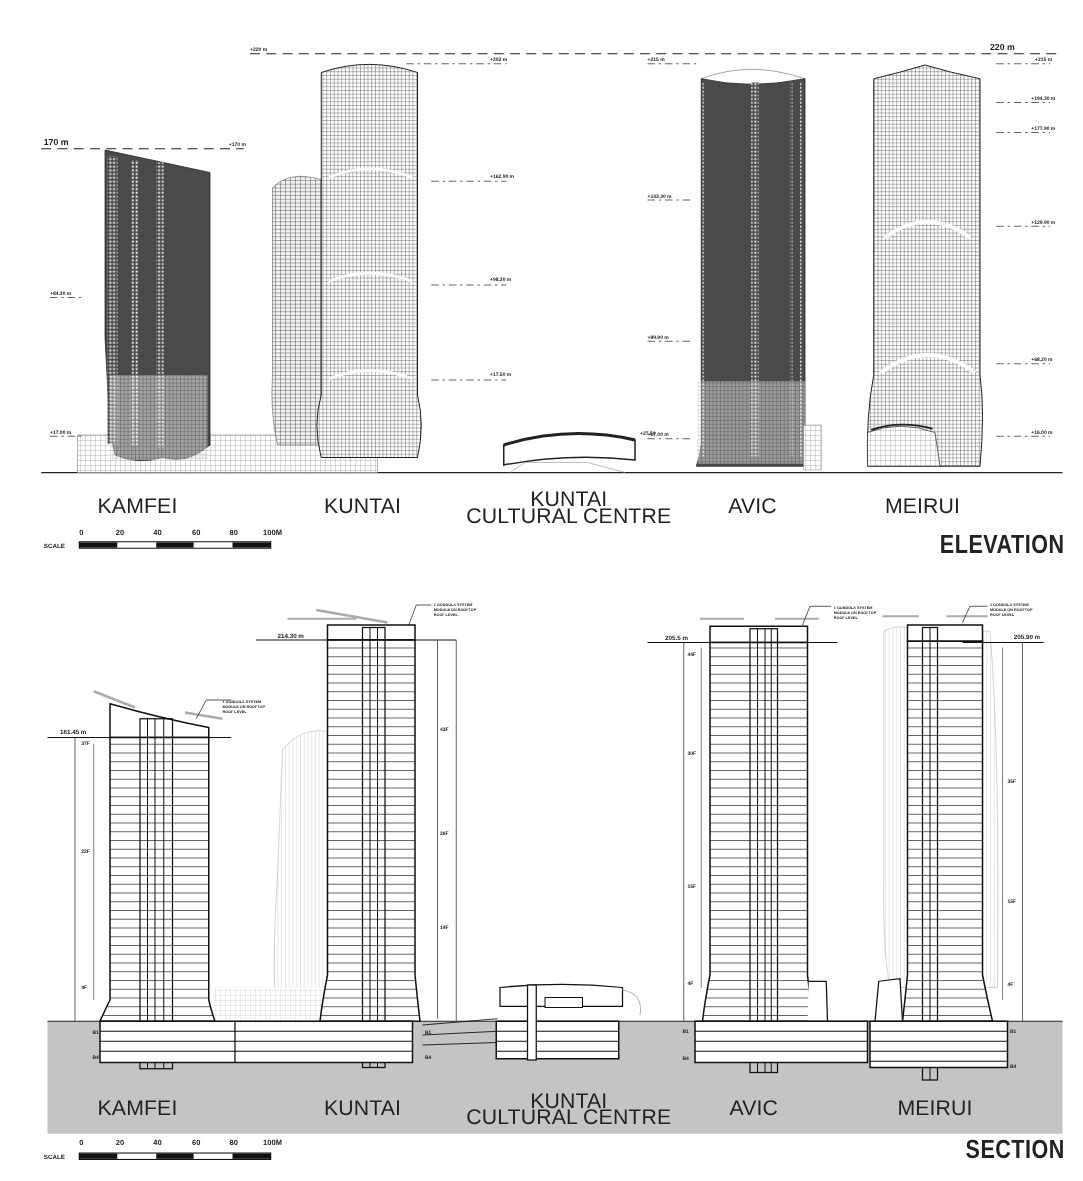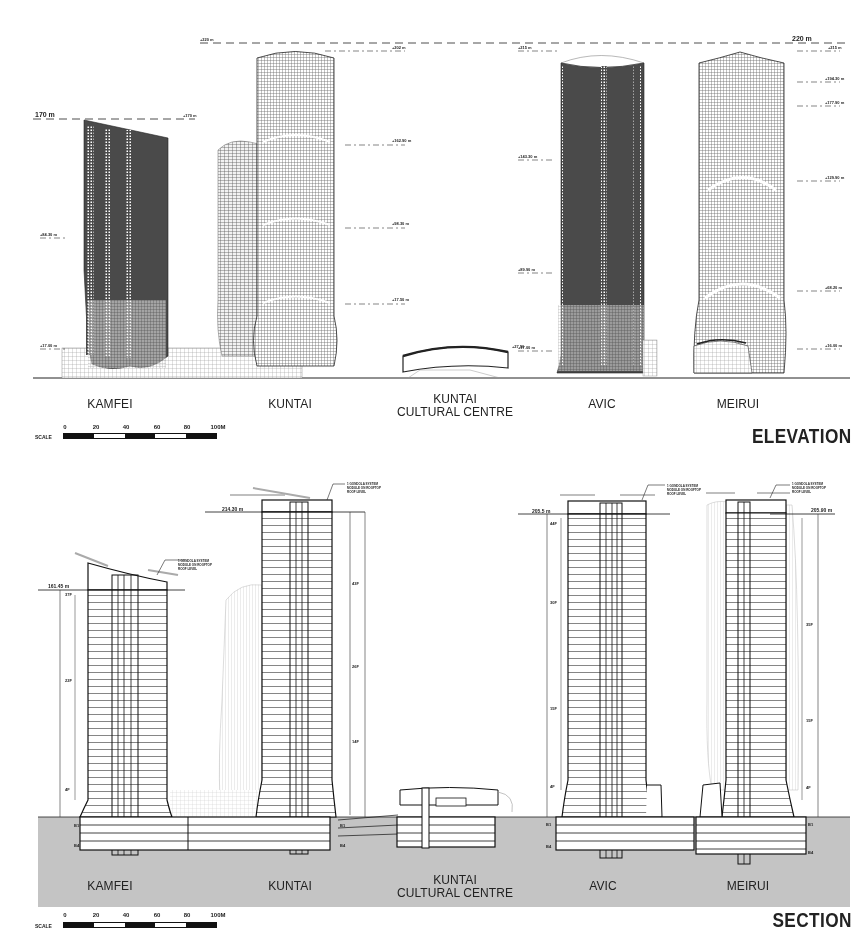--- a/index.html
+++ b/index.html
@@ -1,20 +1,20 @@
 <!DOCTYPE html>
 <html><head>
 <meta charset="utf-8">
 <style>
   html, body { margin: 0; padding: 0; background: #ffffff; }
   body { width: 866px; height: 945px; position: relative; overflow: hidden;
          font-family: "Liberation Sans", "DejaVu Sans", sans-serif; color: #222; }
   .abs { position: absolute; }
   svg { position: absolute; left: 0; top: 0; }
-  .bldg-label { position: absolute; font-size: 12px; color: #222; text-align: center;
+  .bldg-label { position: absolute; font-size: 17px; color: #222; text-align: center;
                 transform: translateX(-50%); line-height: 13px; letter-spacing: 0.1px; }
   .sheet-title { position: absolute; font-size: 21px; font-weight: bold; color: #222;
                  letter-spacing: 0.5px; font-family: "Liberation Sans", "DejaVu Sans", sans-serif;
                  transform: scaleX(0.82); transform-origin: right center; }
   .scale-wrap { position: absolute; }
   .scale-ticks { position: absolute; font-size: 6px; font-weight: bold; color: #222; }
   .scale-ticks span { position: absolute; transform: translateX(-50%); white-space: nowrap; }
   .scale-word { position: absolute; font-size: 5px; font-weight: bold; color: #222; }
   .scale-bar { position: absolute; height: 6px; display: flex; border: 1px solid #111; box-sizing: border-box; }
   .scale-bar div { flex: 1; }

